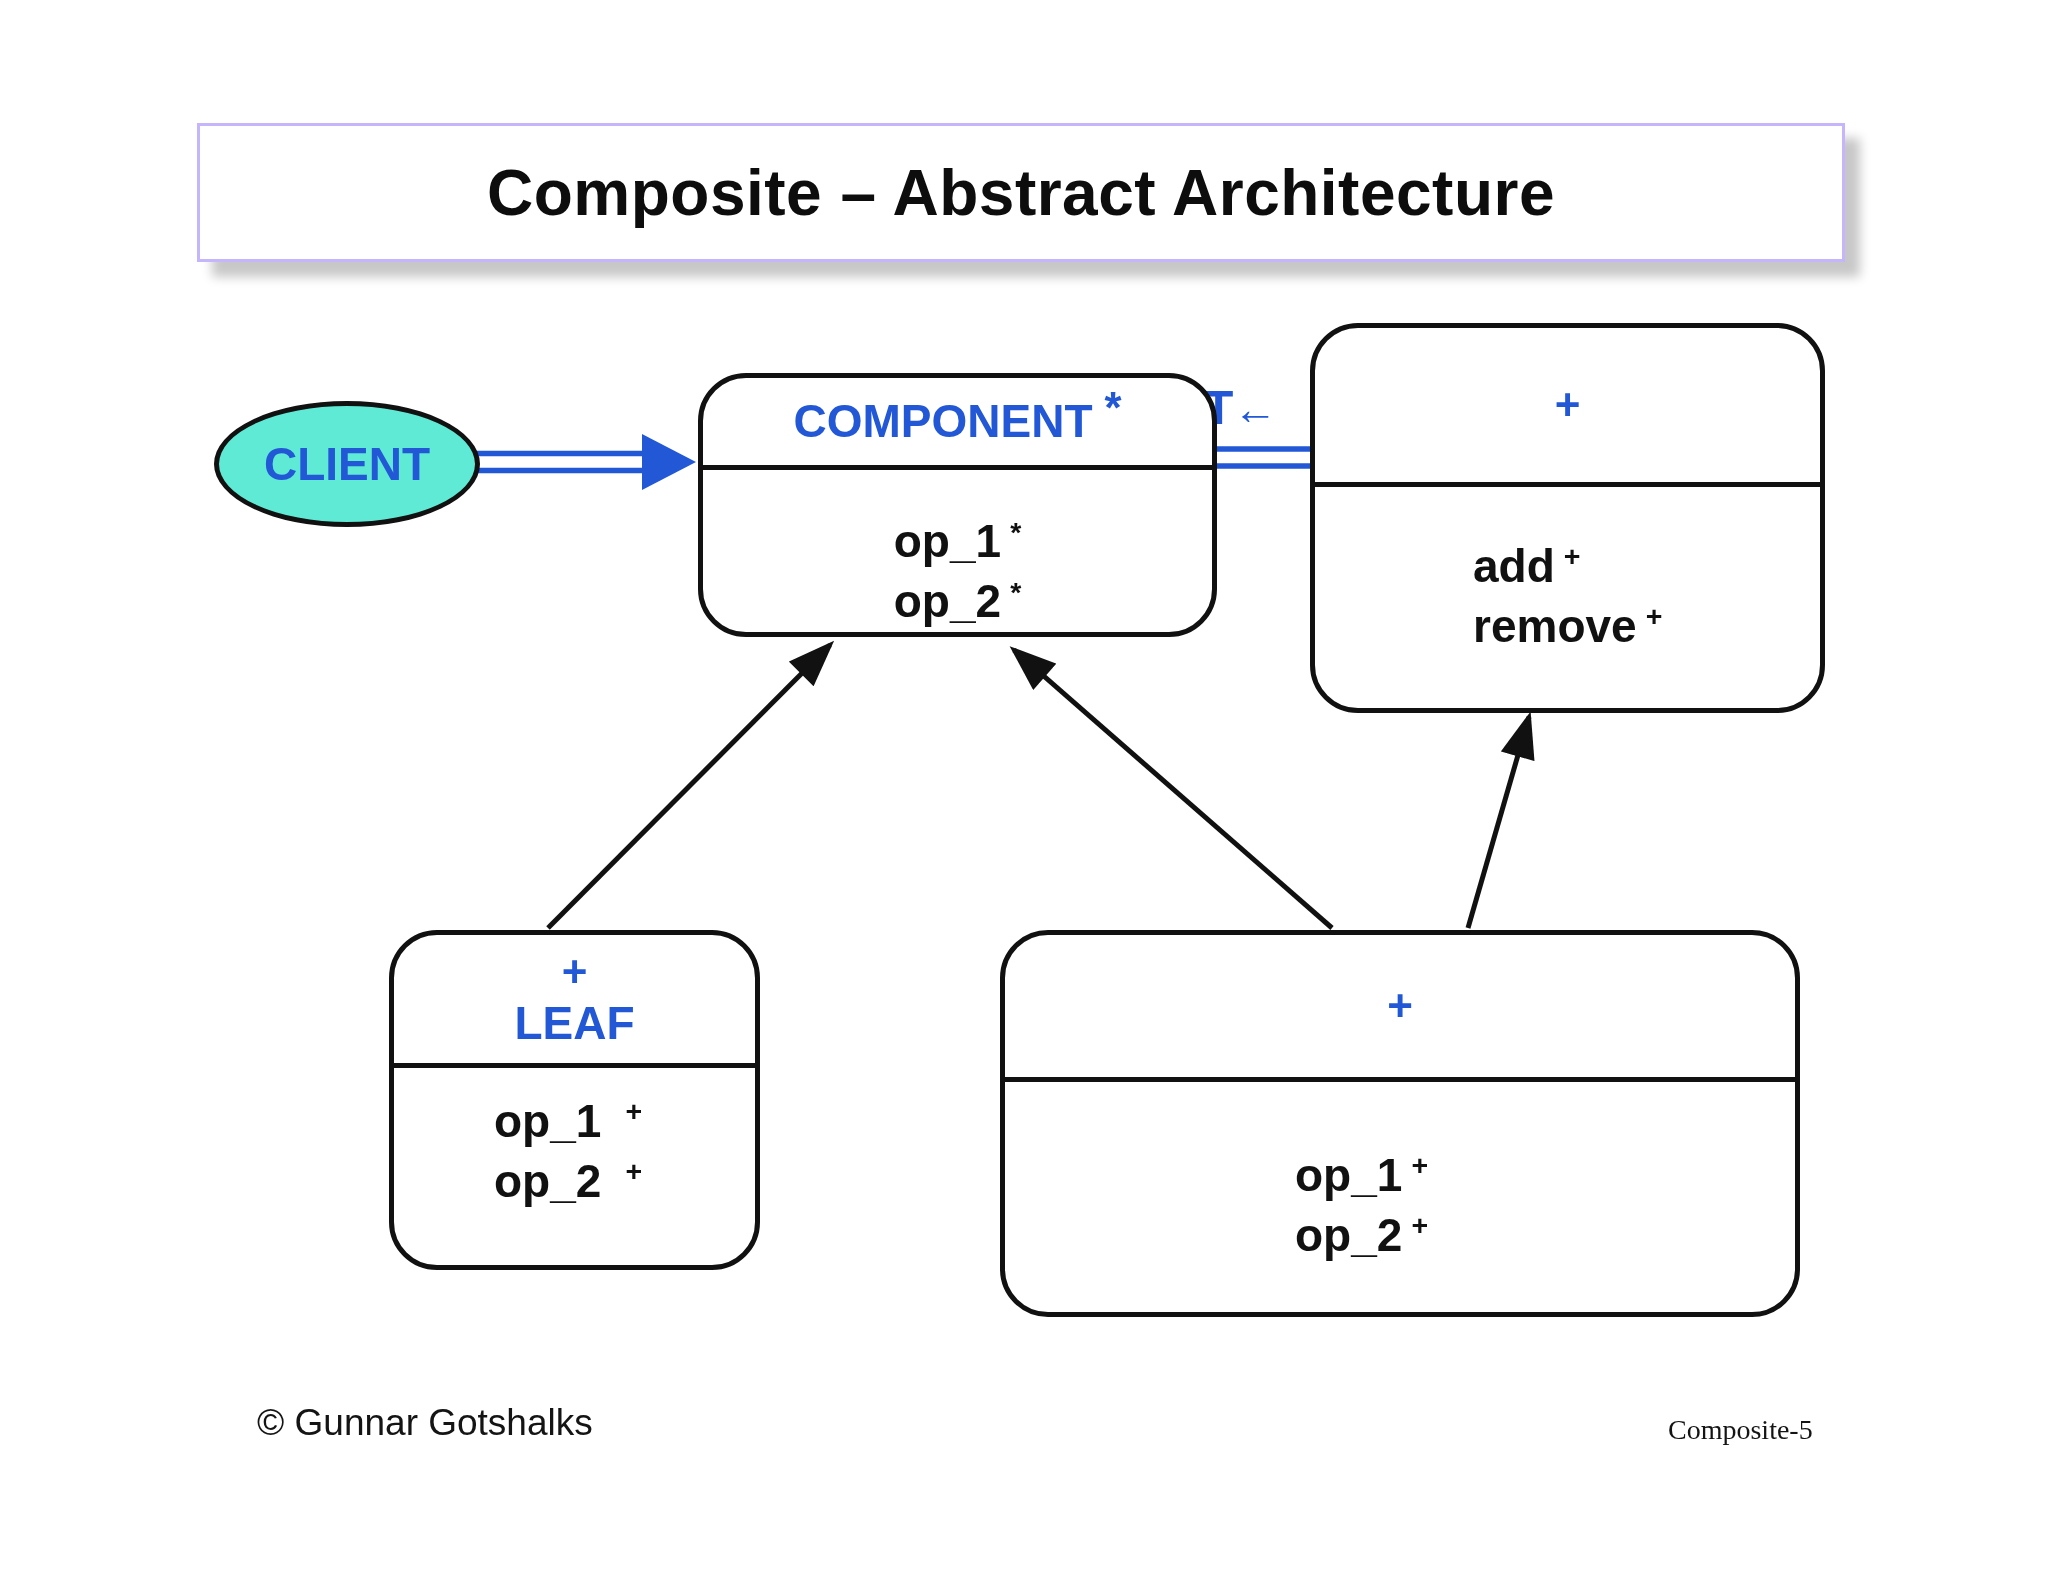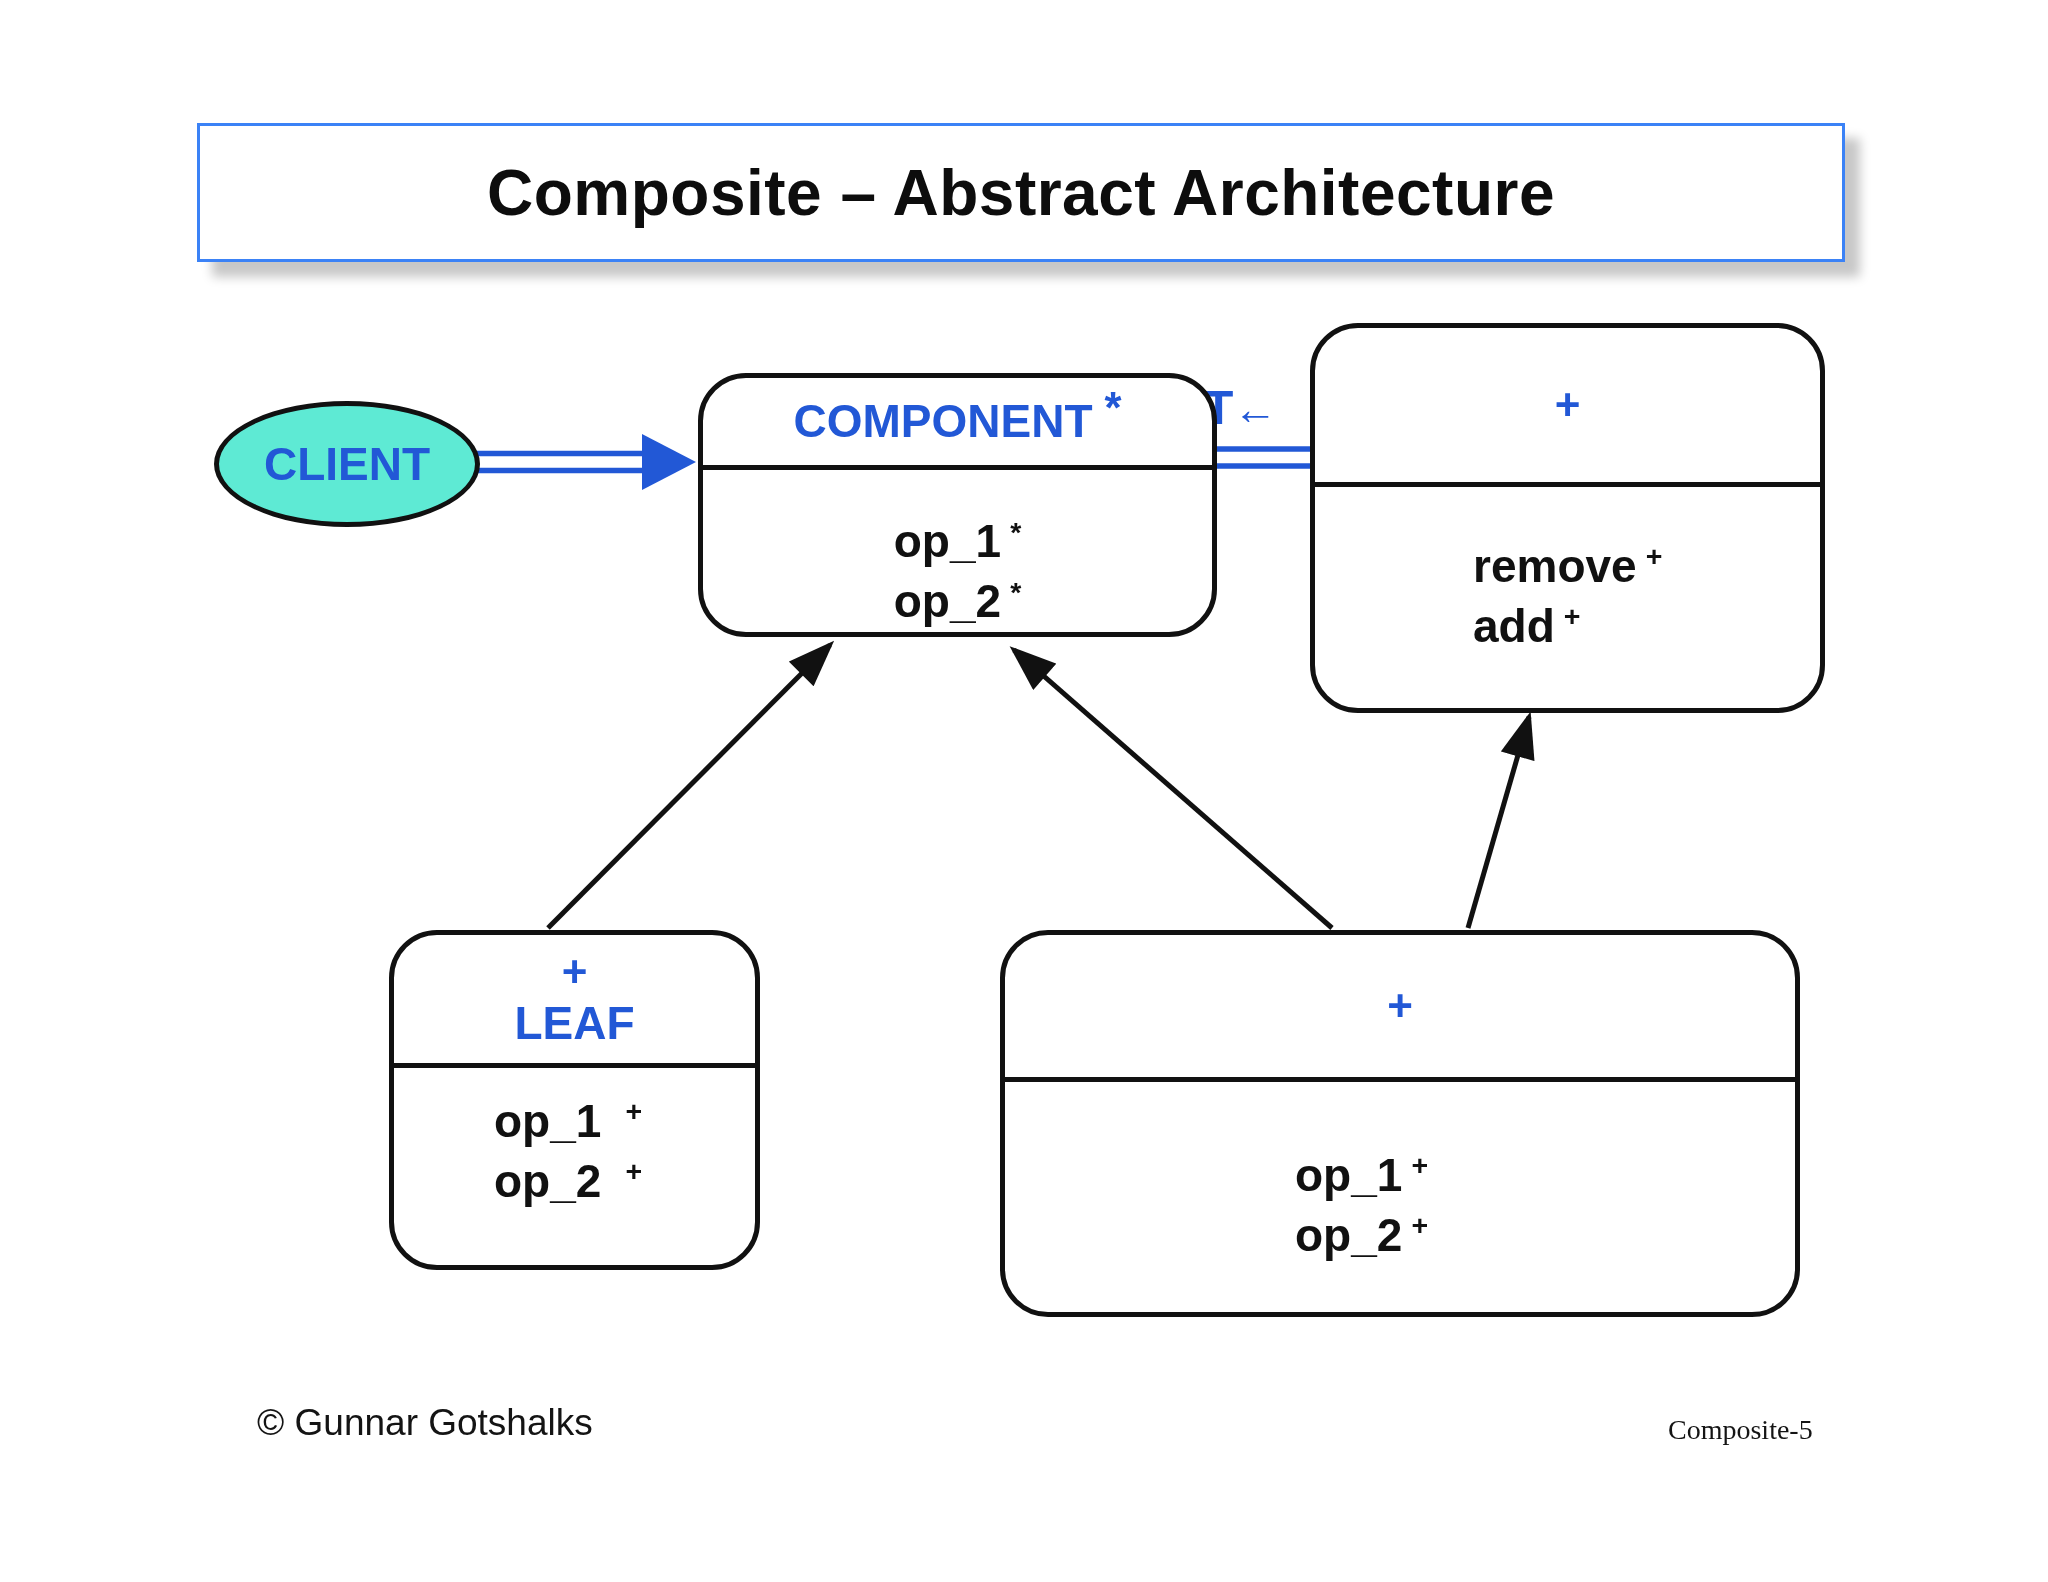--- a/index.html
+++ b/index.html
@@ -9,21 +9,21 @@
     font-family:"Liberation Sans", sans-serif; overflow:hidden;
   }
   .wires { position:absolute; left:0; top:0; width:2048px; height:1582px; }
   .wire-blue { stroke:var(--blue); stroke-width:5.5px; fill:none; }
   .head-blue { fill:var(--blue); stroke:none; }
   .wire-ink  { stroke:var(--ink); stroke-width:5px; fill:none; }
   .ah-fill   { fill:var(--ink); }
 
   .title-box {
     position:absolute; left:197px; top:123px; width:1648px; height:139px;
-    background:#ffffff; border:3px solid #3b82f6; box-sizing:border-box;
+    background:#ffffff; border:3px solid #c4b5fd; box-sizing:border-box;
     display:flex; align-items:center; justify-content:center;
     box-shadow:15px 15px 10px rgba(0,0,0,0.22);
     font-size:64px; font-weight:bold; color:#0d0d0d; letter-spacing:0.5px;
   }
 
   .ellipse {
     position:absolute; left:214px; top:401px; width:266px; height:126px;
     border:5px solid var(--ink); border-radius:50%; background:#5eead4; box-sizing:border-box;
     display:flex; align-items:center; justify-content:center;
     color:var(--blue); font-weight:bold; font-size:46px;
@@ -125,24 +125,24 @@
       </div>
     </div>
   </div>
 
   <div class="cls" style="left:1310px; top:323px; width:515px; height:390px;">
     <div class="cls-head" style="height:159px;">
       <div class="cls-plus">+</div>
     </div>
     <div class="cls-body" style="padding-top:50px; padding-left:158px;">
       <div class="op">
-        <span>remove</span><span class="sup">+</span>
+        <span>add</span><span class="sup">+</span>
       </div>
       <div class="op">
-        <span>add</span><span class="sup">+</span>
+        <span>remove</span><span class="sup">+</span>
       </div>
     </div>
   </div>
 
   <div class="cls" style="left:389px; top:930px; width:371px; height:340px;">
     <div class="cls-head" style="height:133px;">
       <div class="cls-plus">+</div>
       <div class="cls-name">LEAF</div>
     </div>
     <div class="cls-body" style="padding-top:24px; padding-left:100px;">

